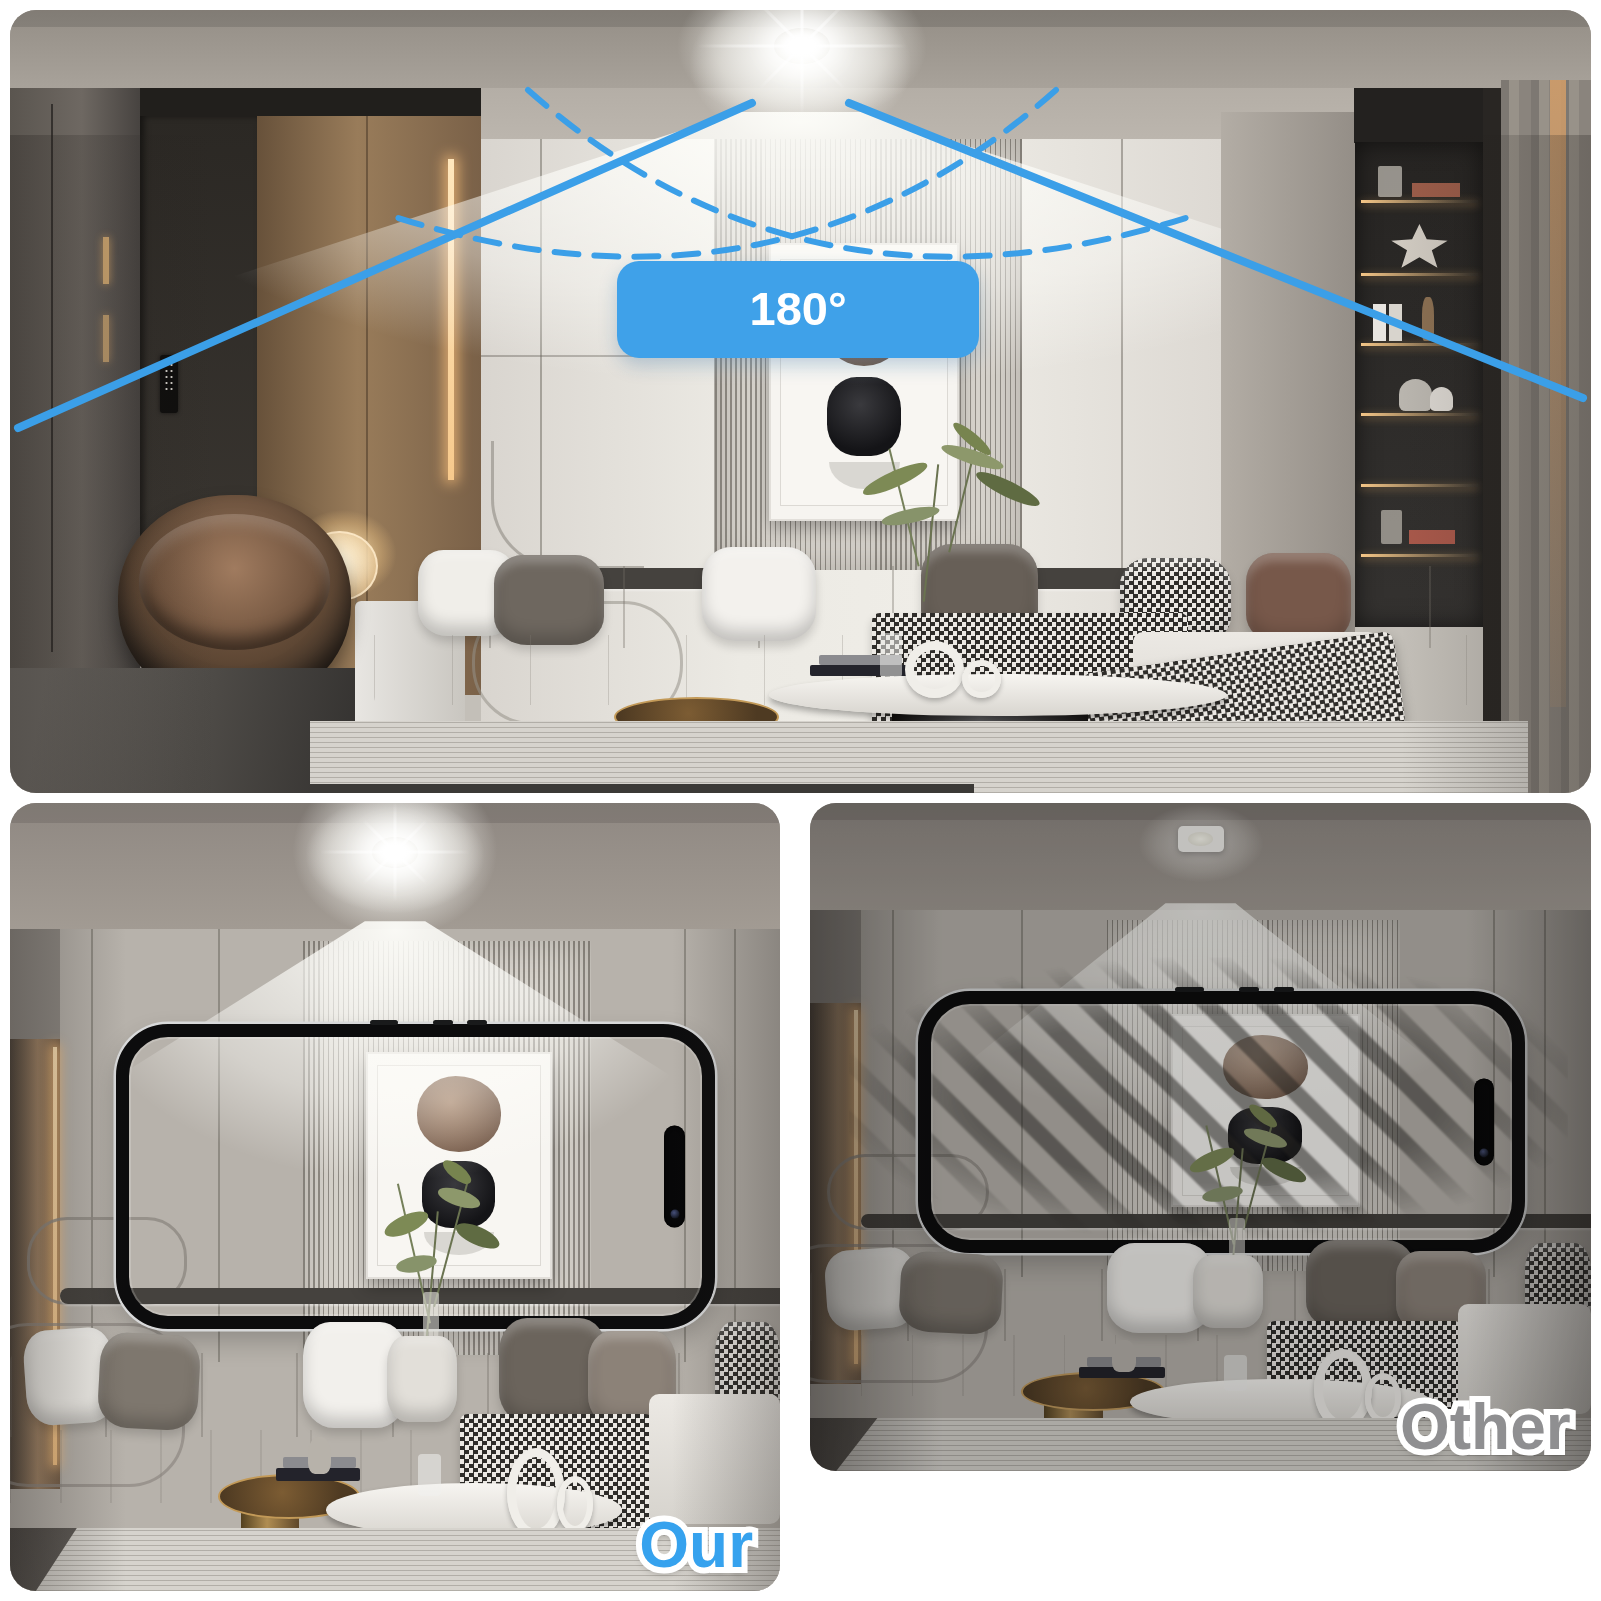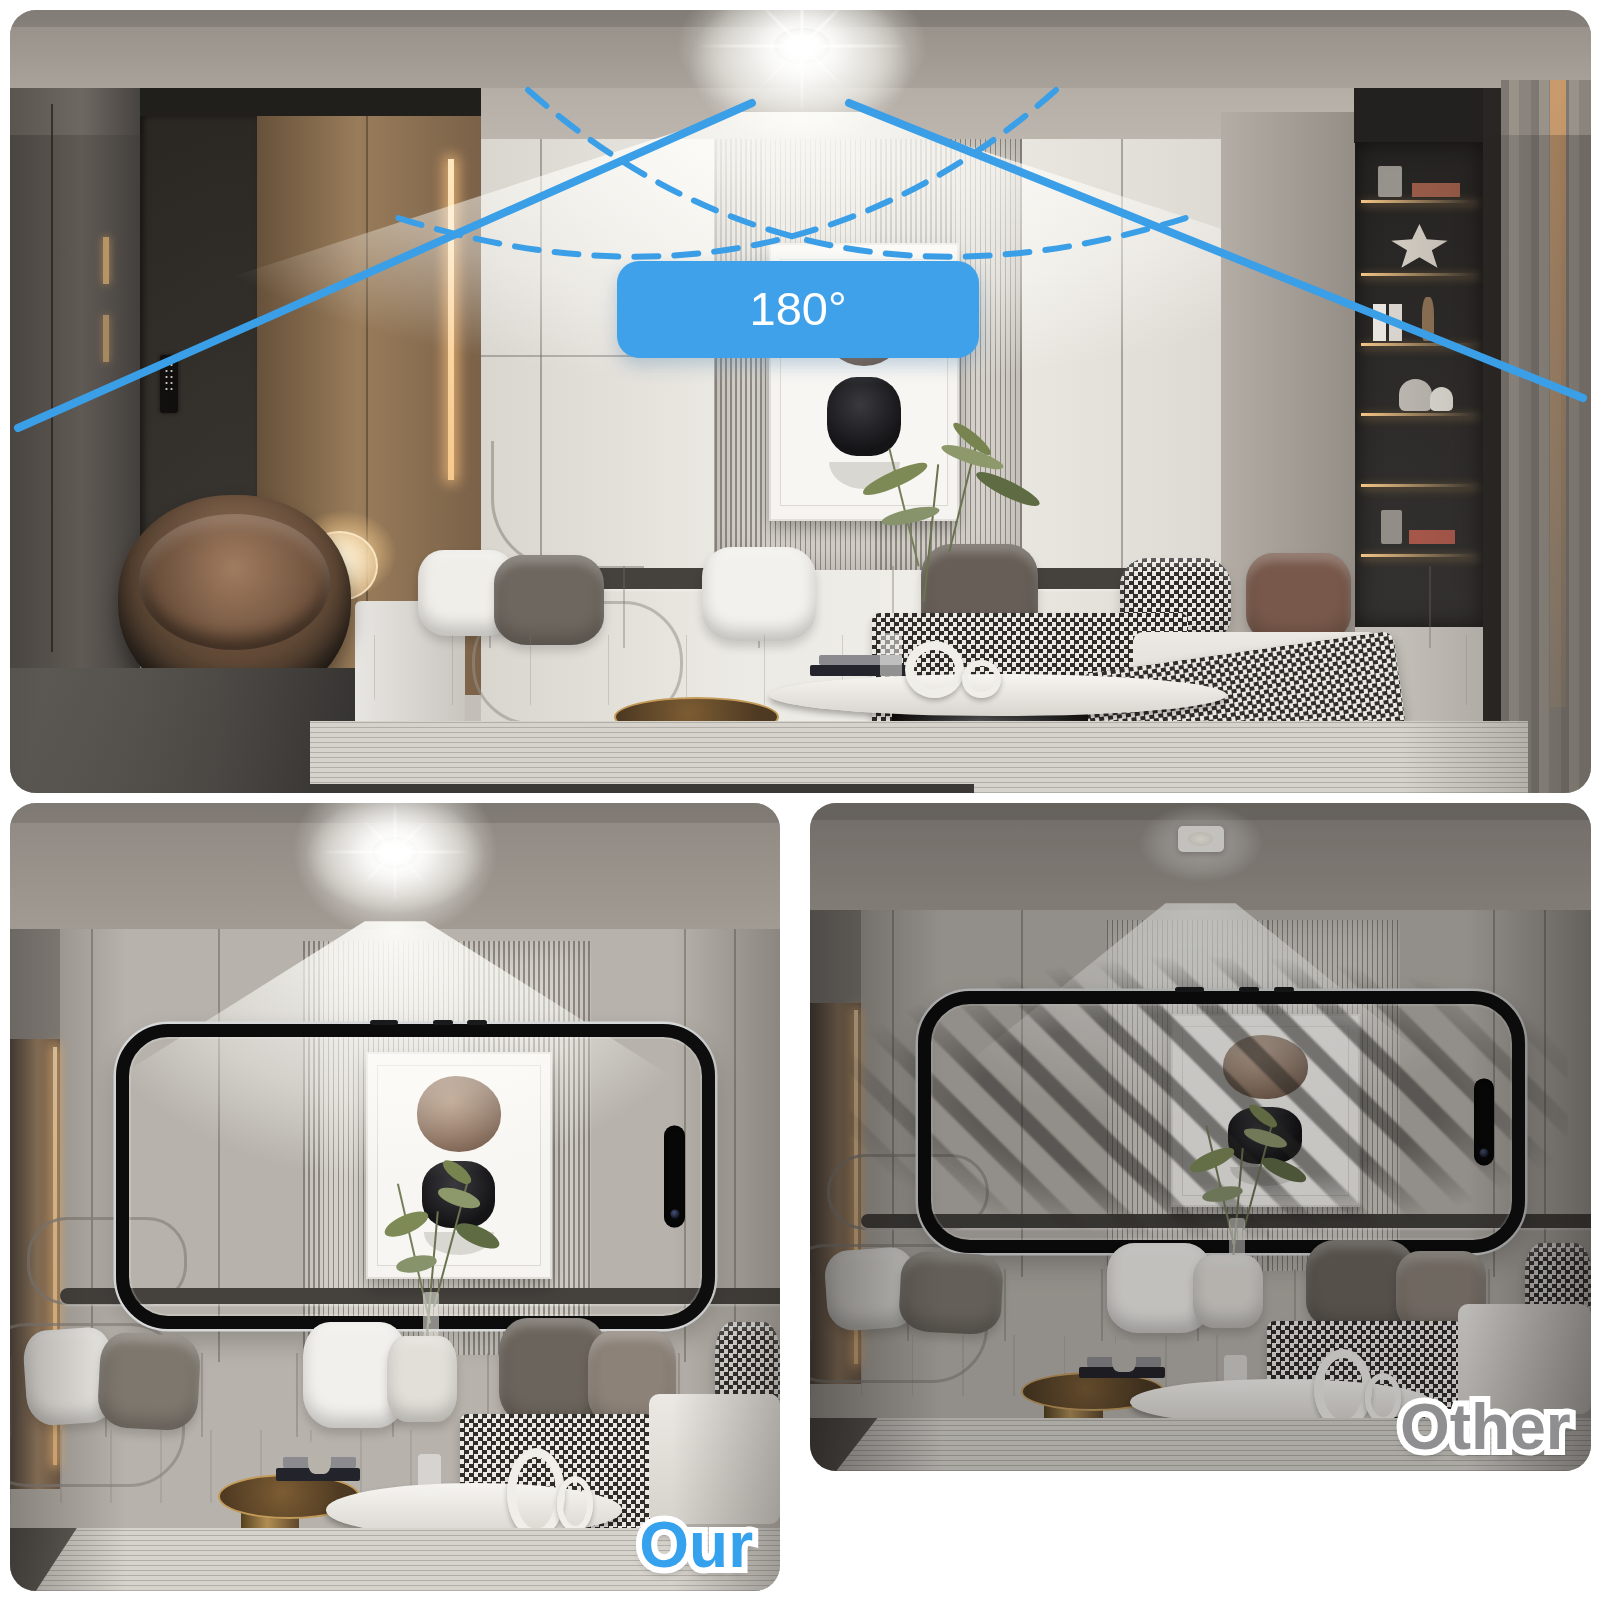--- a/index.html
+++ b/index.html
@@ -40,21 +40,21 @@
 
   
   .phone{border:13px solid #0c0c0d;border-radius:52px;box-shadow:0 0 0 2.5px #d8d9da,0 12px 26px rgba(0,0,0,.22),inset 0 0 0 2px rgba(255,255,255,.18);}
   .campill{position:absolute;right:3%;top:50%;transform:translateY(-50%);width:3.6%;height:37%;background:#070708;border-radius:16px;box-shadow:inset 0 0 4px #000;}
   .lens{position:absolute;left:50%;bottom:9%;transform:translateX(-50%);width:9px;height:9px;border-radius:50%;background:radial-gradient(circle at 40% 35%,#46507a,#10131c 75%);}
   .sidebtn{position:absolute;top:-17px;height:5px;background:#191a1b;border-radius:3px;}
 
   
   .badge{display:flex;flex-direction:column;align-items:center;justify-content:center;gap:2px;
          background:#3fa1e9;color:#fff;border-radius:22px;box-shadow:0 8px 18px rgba(25,90,150,.25);}
-  .badge .l1{font-size:47px;font-weight:normal;line-height:1.02;}
+  .badge .l1{font-size:47px;font-weight:bold;line-height:1.02;}
   .badge .l2{font-size:43px;font-weight:bold;line-height:1.05;}
   .compare-label{position:absolute;font-weight:bold;font-size:64px;line-height:1;}
   .compare-label .stroke{position:absolute;left:0;top:0;-webkit-text-stroke:12px #ffffff;color:#fff;text-shadow:0 5px 9px rgba(0,0,0,.35);}
   .compare-label .fill{position:relative;}
 
   .shelf-light{position:absolute;left:4%;width:92%;height:3px;background:linear-gradient(90deg,rgba(255,206,140,.95),rgba(255,206,140,.06));box-shadow:0 2px 8px rgba(255,190,110,.45);}
   .ring{position:absolute;border-radius:50%;border:9px solid #f0eee9;box-shadow:0 3px 5px rgba(0,0,0,.25);}
 </style>
 </head>
 <body>

